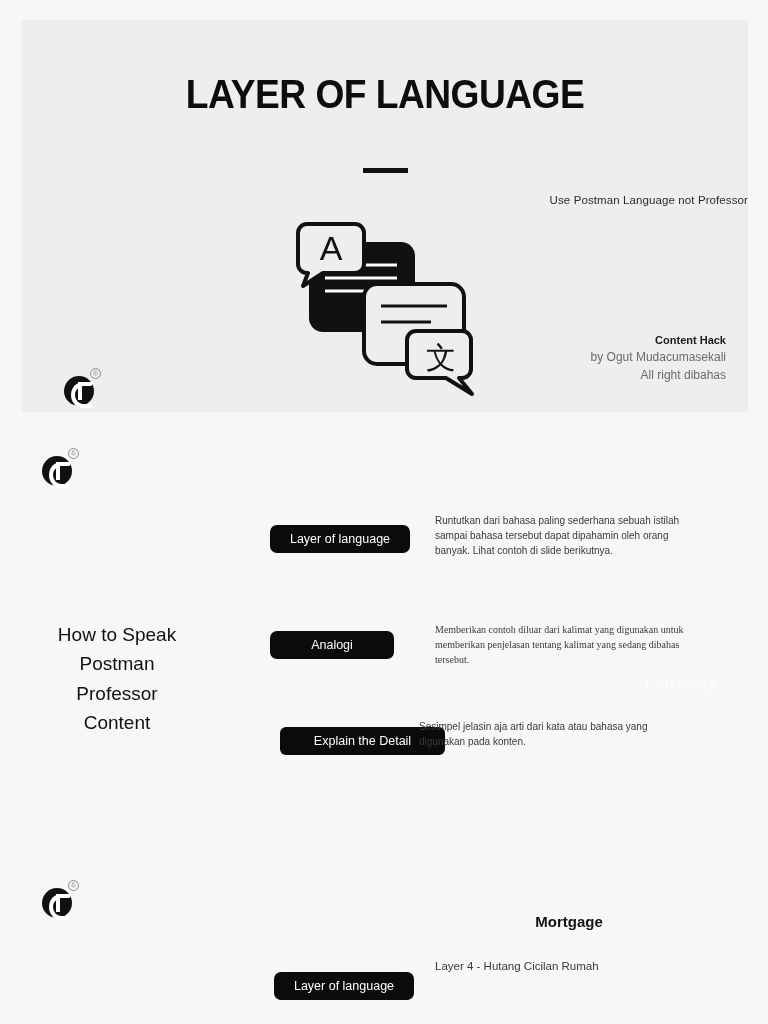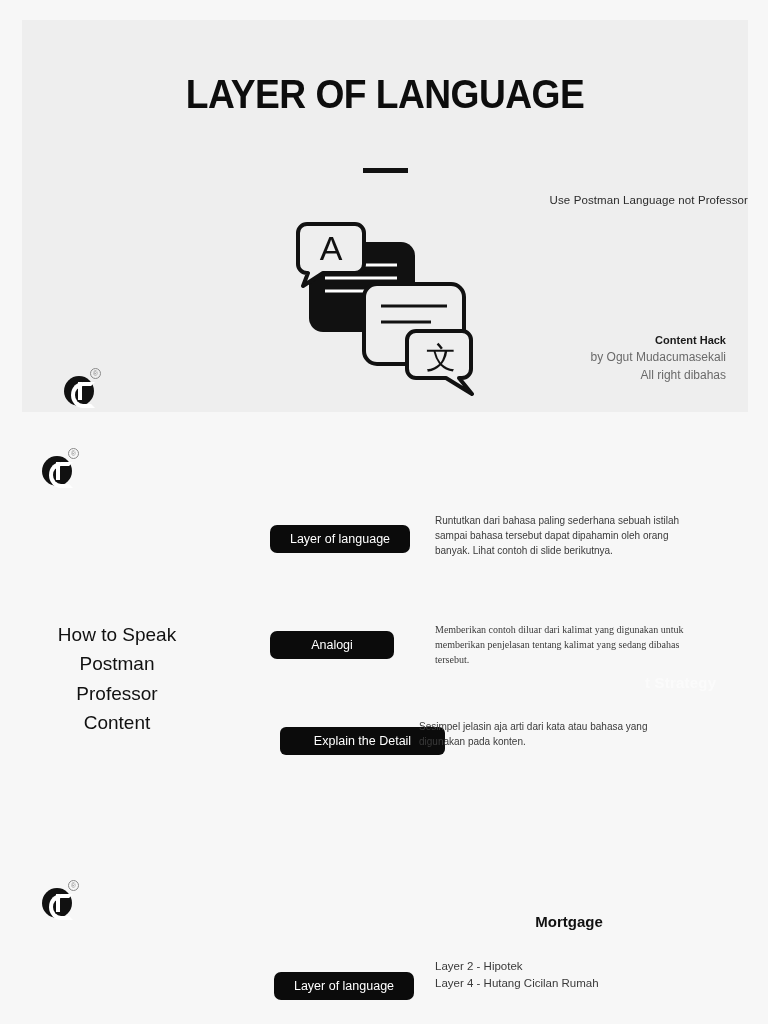--- a/index.html
+++ b/index.html
@@ -296,19 +296,18 @@
     <div class="logo-wrap logo-slide3">
       <div class="logo-mark"></div>
       <div class="logo-r">®</div>
     </div>
 
     <div class="mortgage-title">Mortgage</div>
 
     <div class="pill pill-4">Layer of language</div>
 
     <ul class="layer-list">
-      <li>Layer 2 - Hipotek</li>
       <li>Layer 4 - Hutang Cicilan Rumah</li>
     </ul>
 
   </section>
 
 </div>
 
 </body></html>

